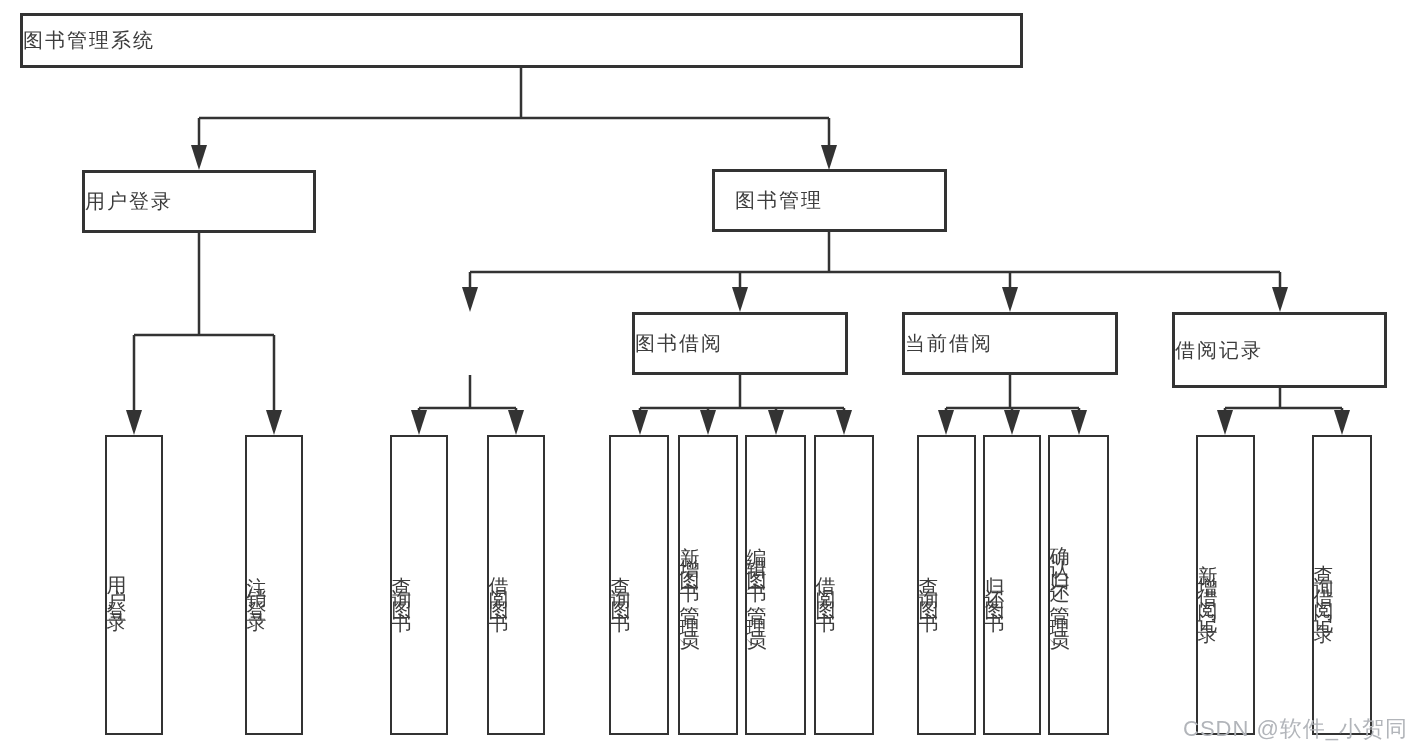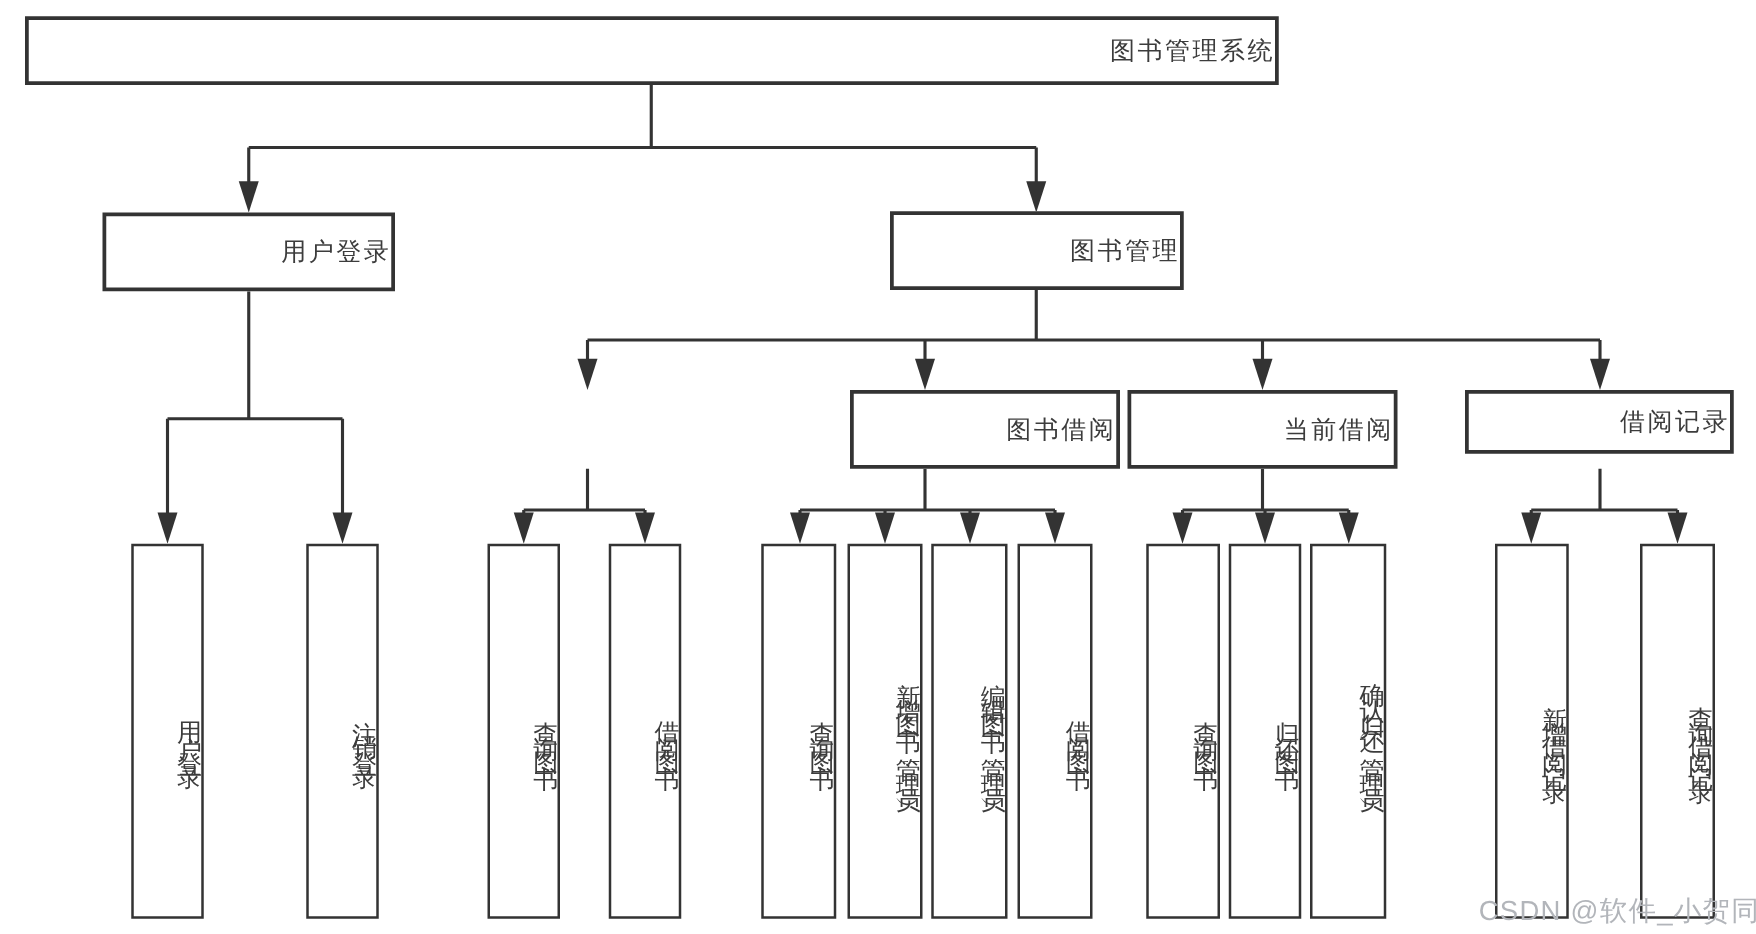--- a/index.html
+++ b/index.html
@@ -3,21 +3,21 @@
 <meta charset="utf-8">
 <style>
   html,body { margin:0; padding:0; background:#ffffff; }
   .canvas {
     position:relative; width:1405px; height:747px; background:#ffffff;
     font-family:"Liberation Sans","DejaVu Sans",sans-serif; overflow:hidden;
   }
   svg.connectors { position:absolute; left:0; top:0; width:1405px; height:747px; }
   .box {
     position:absolute; box-sizing:border-box; background:#ffffff;
-    border:3px solid #333333; display:flex; align-items:center; justify-content:flex-end;
+    border:3px solid #333333; display:flex; align-items:center; justify-content:flex-start;
     color:#3c3c3c; font-size:20px; letter-spacing:2px; text-align:center; z-index:2;
   }
   .leaf { border-width:2.5px; }
   .vtext {
     writing-mode:vertical-rl; text-orientation:mixed;
     font-size:20px; letter-spacing:12px; line-height:1; color:#3c3c3c;
   }
   .watermark {
     position:absolute; left:1183px; top:714px; z-index:3;
     font-size:22px; color:#b2b5ba; letter-spacing:1px; white-space:nowrap;
@@ -72,27 +72,27 @@
     <span>图书管理系统</span>
   </div>
 
   <div class="box" style="left:82px; top:170px; width:234px; height:63px;">
     <span>用户登录</span>
   </div>
   <div class="box" style="left:712px; top:169px; width:235px; height:63px;padding-left:20px;">
     <span>图书管理</span>
   </div>
 
-  <div class="box" style="left:632px; top:312px; width:216px; height:63px;margin-left:48px;">
+  <div class="box" style="left:632px; top:312px; width:216px; height:63px;">
     <span>图书借阅</span>
   </div>
   <div class="box" style="left:902px; top:312px; width:216px; height:63px;">
     <span>当前借阅</span>
   </div>
-  <div class="box" style="left:1172px; top:312px; width:215px; height:51px;padding-left:11px;">
+  <div class="box" style="left:1172px; top:312px; width:215px; height:76px;">
     <span>借阅记录</span>
   </div>
 
   <div class="box leaf" style="left:105px; top:435px; width:58px; height:300px;">
     <span class="vtext">用户登录</span>
   </div>
   <div class="box leaf" style="left:245px; top:435px; width:58px; height:300px;">
     <span class="vtext">注销登录</span>
   </div>
 

